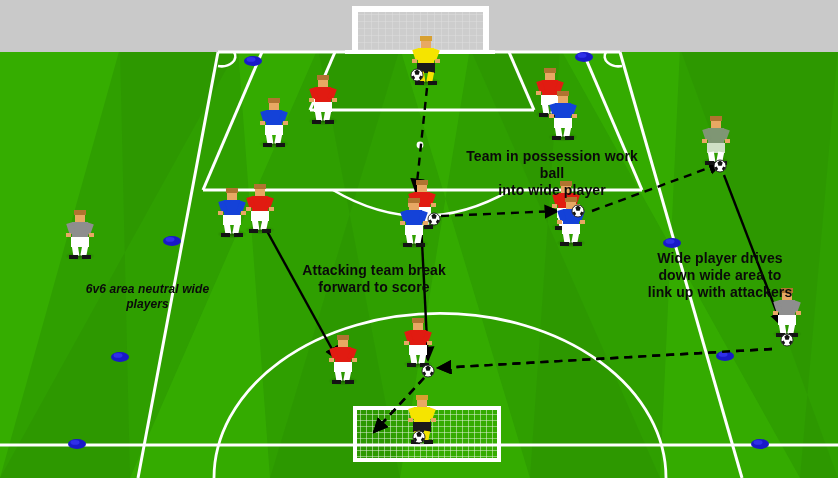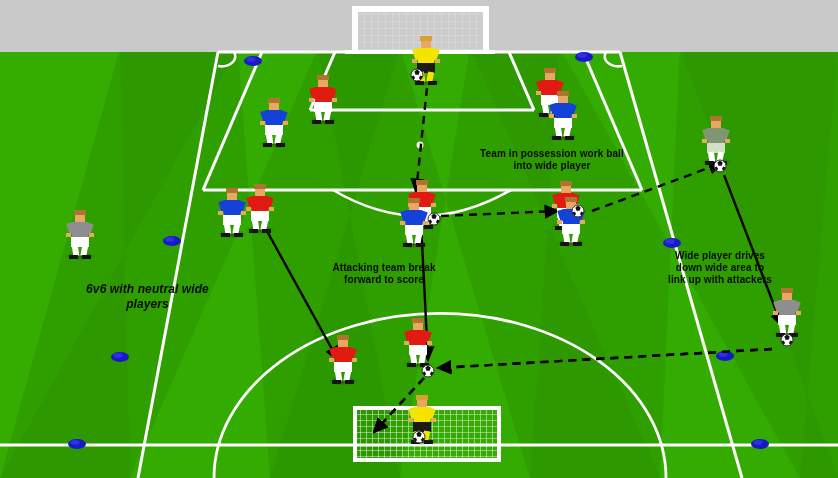--- a/index.html
+++ b/index.html
@@ -1,20 +1,20 @@
 <!DOCTYPE html>
 <html><head>
 <meta charset="utf-8">
 <style>
   html,body{margin:0;padding:0;background:#c8c8c8;}
   body{font-family:"Liberation Sans",sans-serif;}
   #stage{position:relative;width:838px;height:478px;overflow:hidden;background:#c9c9c9;}
   #pitch-svg{position:absolute;left:0;top:0;width:838px;height:478px;}
   .lbl{position:absolute;color:#0a0a0a;font-weight:bold;text-align:center;line-height:1.22;
-       font-size:10px;letter-spacing:.1px;white-space:pre-line;}
+       font-size:14px;letter-spacing:.1px;white-space:pre-line;}
   .lbl.ital{font-style:italic;font-size:12px;}
 </style>
 </head>
 <body>
 
 <div id="stage">
   <svg id="pitch-svg" viewBox="0 0 838 478">
     <defs>
       <marker id="arrowhead" markerWidth="7" markerHeight="7" refX="5.6" refY="3" orient="auto">
         <path d="M0,0 L6.4,3 L0,6 z" fill="#000"></path>
@@ -467,21 +467,21 @@
         </g>
         <g>
           <line x1="424" y1="378" x2="374" y2="432" stroke="#000000" stroke-width="2.4" marker-end="url(#arrowhead)" stroke-dasharray="8,6"></line>
         </g>
       </g>
   </svg>
 
   <div id="labels">
       <div class="lbl" style="left: 452px; top: 148px; width: 200px;">Team in possession work ball
 into wide player</div>
-      <div class="lbl" style="left: 304px; top: 262px; width: 160px;">Attacking team break
+      <div class="lbl" style="left: 294px; top: 262px; width: 160px;">Attacking team break
 forward to score</div>
       <div class="lbl" style="left: 630px; top: 250px; width: 180px;">Wide player drives
 down wide area to
 link up with attackers</div>
-      <div class="lbl ital" style="left: 60px; top: 282px; width: 175px;">6v6 with neutral wide
+      <div class="lbl ital" style="left: 60px; top: 282px; width: 175px;">6v6 area neutral wide
 players</div>
     </div>
 </div>
 
 </body></html>

